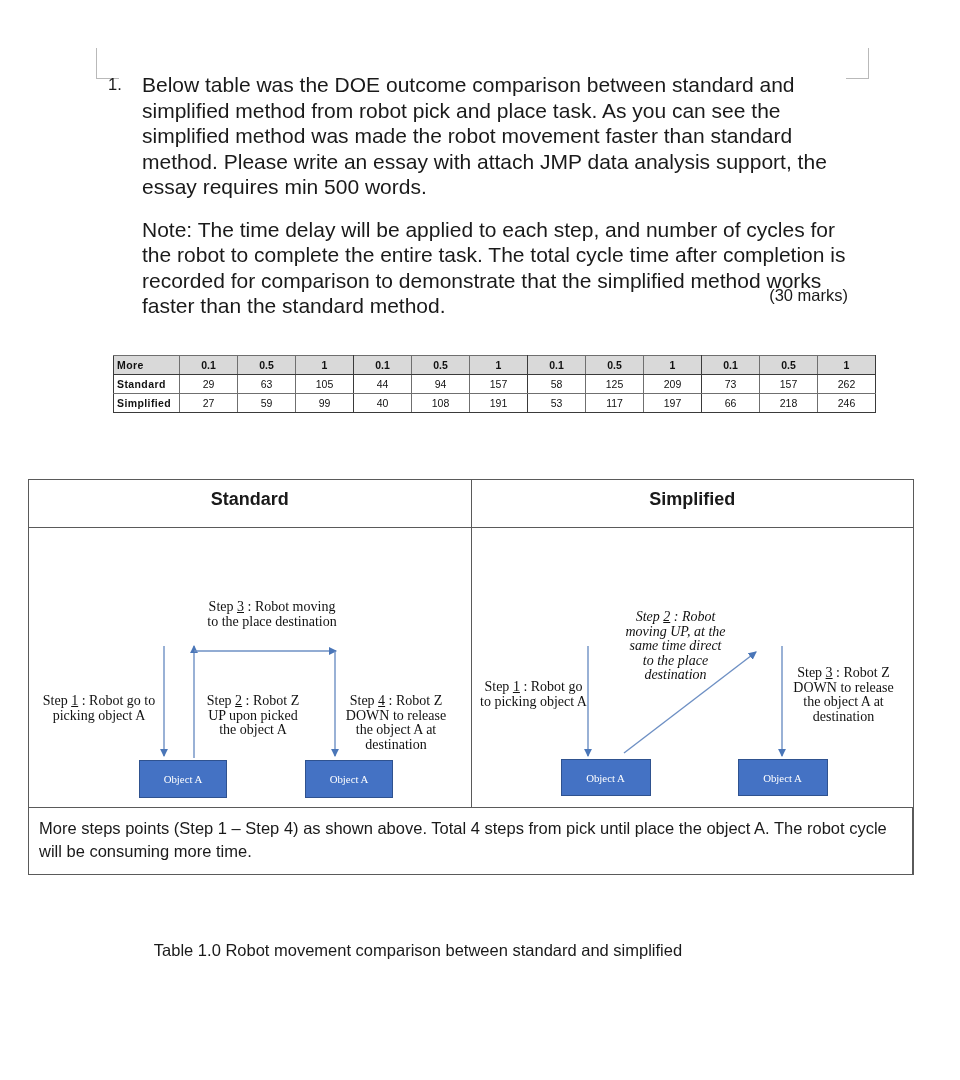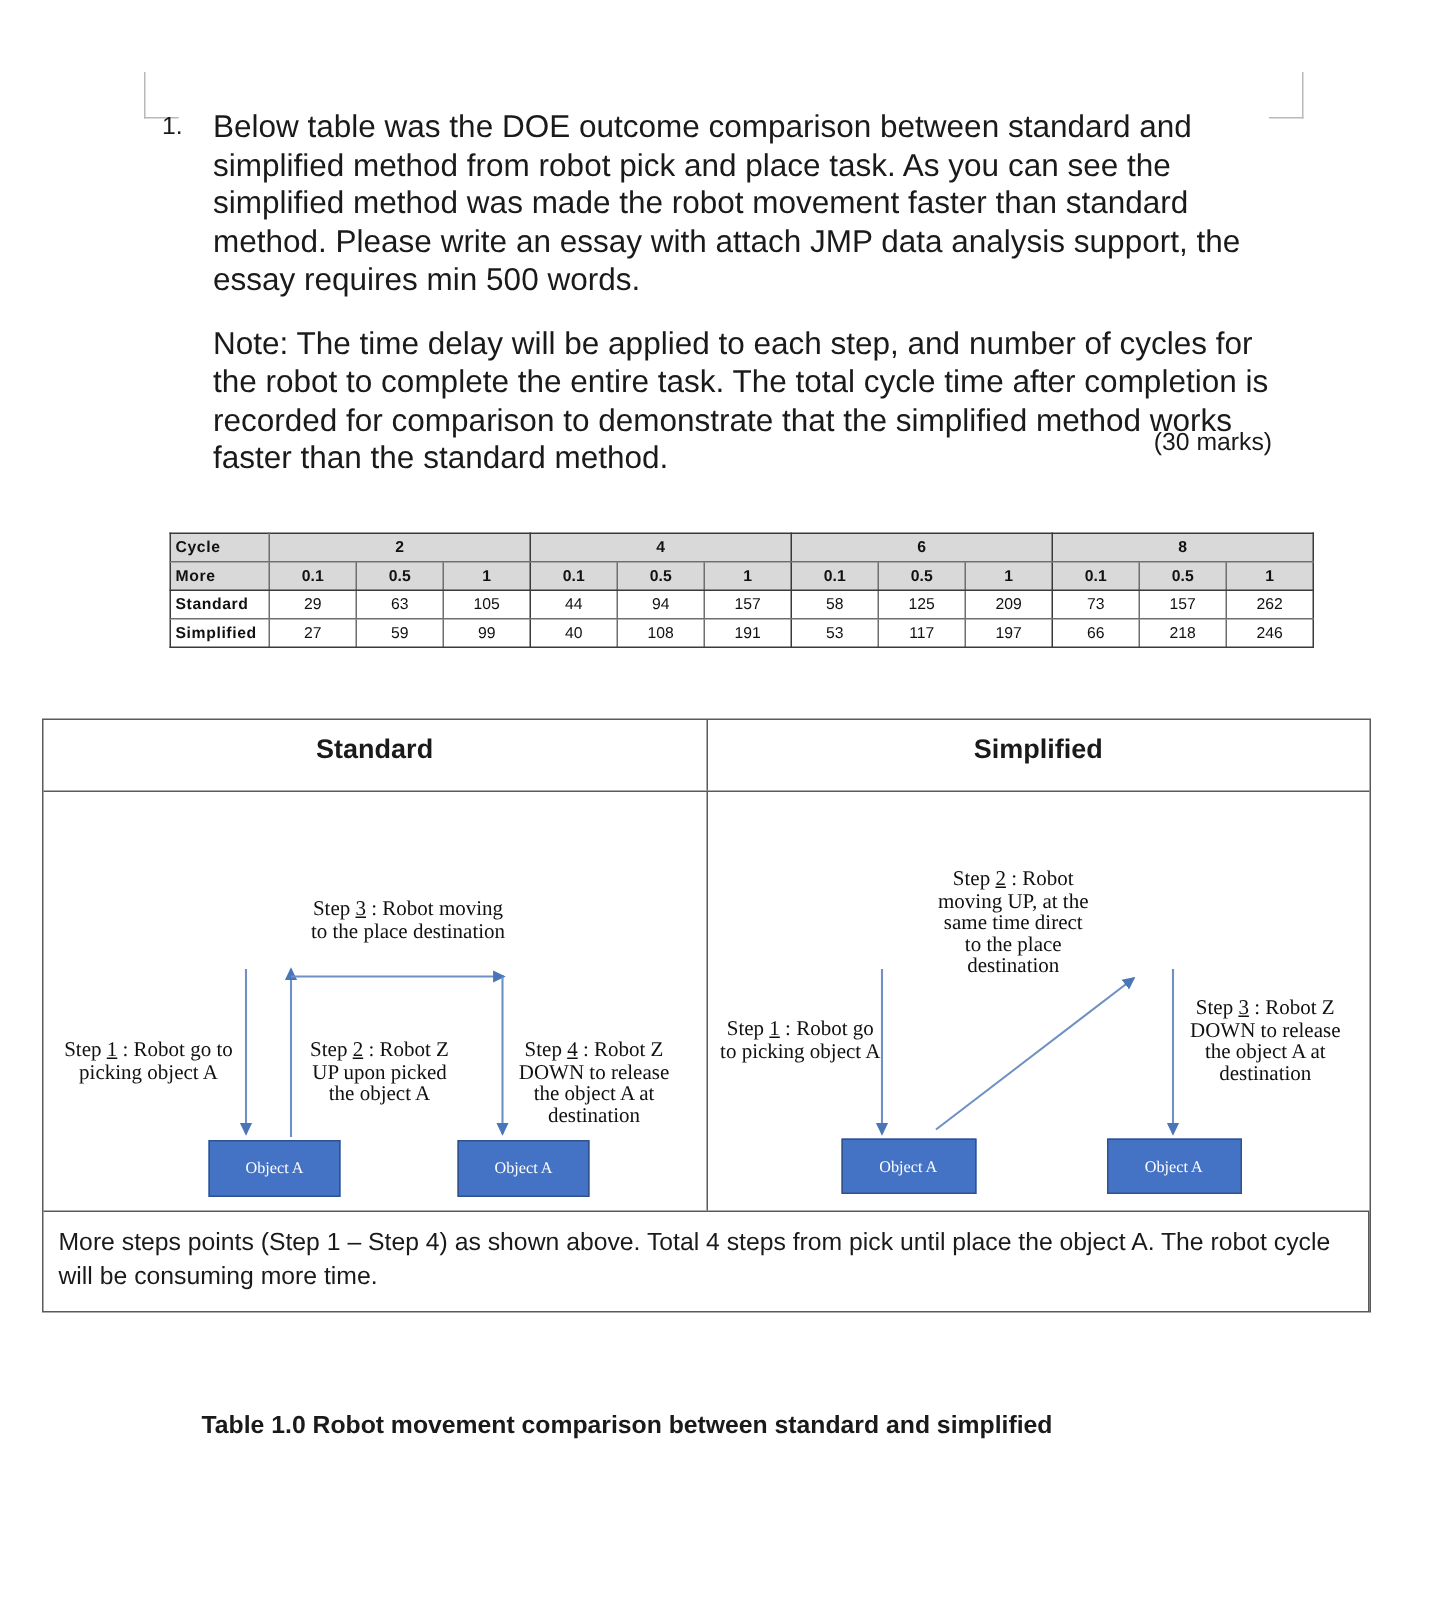--- a/index.html
+++ b/index.html
@@ -171,21 +171,20 @@
   }
 
   
   .caption {
     position: absolute;
     left: 0;
     top: 941px;
     width: 836px;
     text-align: center;
     font-size: 16.5px;
-    font-weight: bold;
   }
 </style>
 </head>
 <body>
 
 <div class="corner-mark corner-tl"></div>
 <div class="corner-mark corner-tr"></div>
 
 <div class="question">
   <div class="q-row">
@@ -194,27 +193,20 @@
       <p class="q-para">Below table was the DOE outcome comparison between standard and simplified method from robot pick and place task. As you can see the simplified method was made the robot movement faster than standard method. Please write an essay with attach JMP data analysis support, the essay requires min 500 words.</p>
       <p class="q-para">Note: The time delay will be applied to each step, and number of cycles for the robot to complete the entire task. The total cycle time after completion is recorded for comparison to demonstrate that the simplified method works faster than the standard method.</p>
     </div>
   </div>
 </div>
 <div class="marks">(30 marks)</div>
 
 <div class="doe-wrap">
   <table class="doe">
     <tbody>
-      <tr class="first">
-        <td class="rowlabel hdr first-col">Cycle</td>
-        <td class="hdr v grp-end" colspan="3">2</td>
-        <td class="hdr v grp-end" colspan="3">4</td>
-        <td class="hdr v grp-end" colspan="3">6</td>
-        <td class="hdr v last-col" colspan="3">8</td>
-      </tr>
       <tr class="hdr-bottom">
         <td class="rowlabel hdr first-col">More</td>
         <td class="hdr v">0.1</td>
         <td class="hdr v">0.5</td>
         <td class="hdr v grp-end">1</td>
         <td class="hdr v">0.1</td>
         <td class="hdr v">0.5</td>
         <td class="hdr v grp-end">1</td>
         <td class="hdr v">0.1</td>
         <td class="hdr v">0.5</td>
@@ -318,21 +310,21 @@
 
           <line x1="152" y1="225" x2="284" y2="124" stroke="#6e90c4" stroke-width="1.4" marker-end="url(#ah-p)"></line>
 
           <line x1="310" y1="118" x2="310" y2="228" stroke="#6e90c4" stroke-width="1.4" marker-end="url(#ah-p)"></line>
         </svg>
 
         <div class="steplabel" style="left:8px; top:152px; width:108px;">
           <span>Step </span><u>1</u><span> : </span><span>Robot go to picking object A</span>
         </div>
 
-        <div class="steplabel" style="left:152px; top:52px; width:104px;">
+        <div class="steplabel" style="left:152px; top:82px; width:104px;font-style:italic;">
           <span>Step </span><u>2</u><span> : </span><span>Robot moving UP, at the same time direct to the place destination</span>
         </div>
 
         <div class="steplabel" style="left:318px; top:138px; width:108px;">
           <span>Step </span><u>3</u><span> : </span><span>Robot Z DOWN to release the object A at destination</span>
         </div>
 
         <div class="objbox" style="left:89px; top:231px; width:90px; height:37px;">Object A</div>
         <div class="objbox" style="left:266px; top:231px; width:90px; height:37px;">Object A</div>
       </div>

